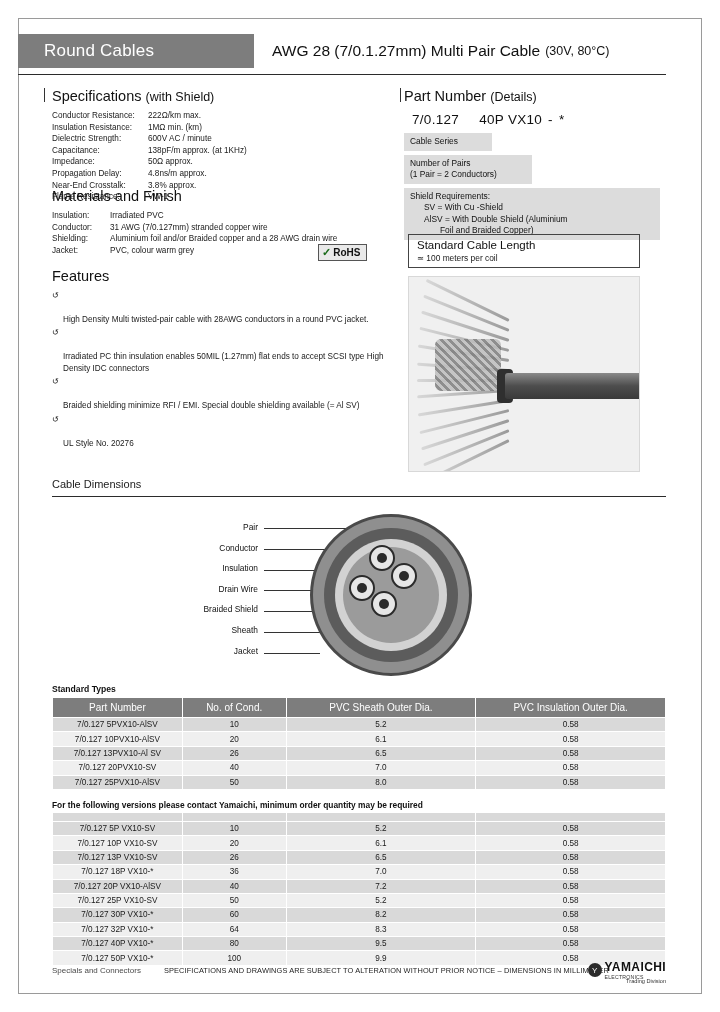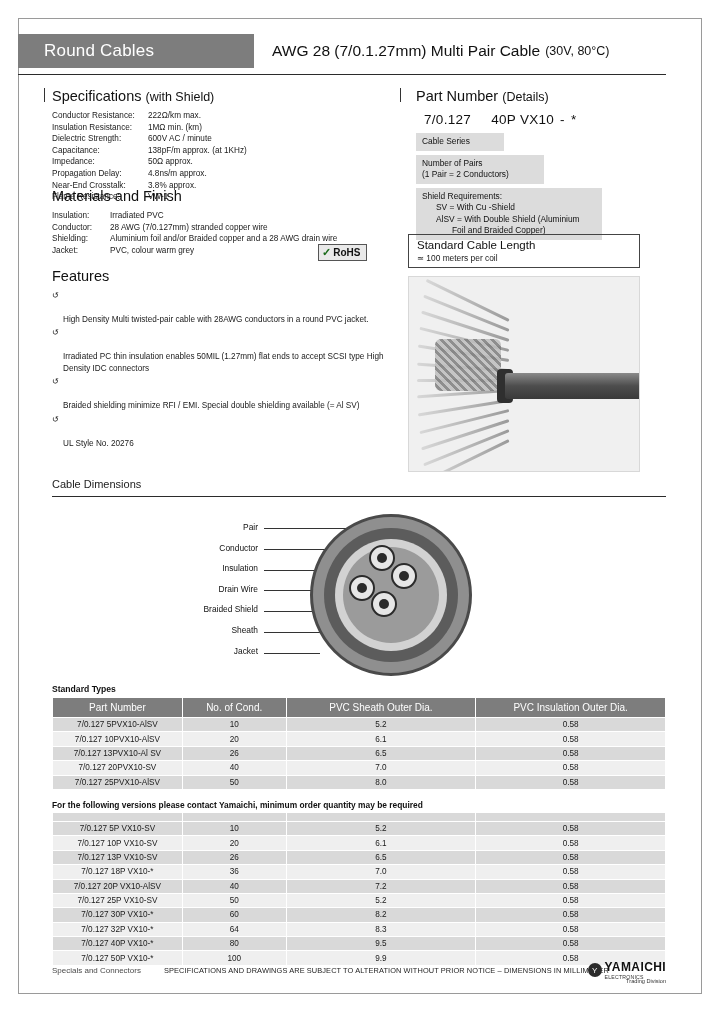--- a/index.html
+++ b/index.html
@@ -79,38 +79,38 @@
   .rohs .chk { color: #1a6b1a; font-size: 11px; font-weight: bold; }
 
   
   .feat-block { position: absolute; left: 52px; top: 268px; width: 340px; }
   .feat-title { margin-bottom: 6px; }
   .feat-item { display: flex; font-size: 8.2px; line-height: 11.4px; margin-bottom: 2px; }
   .feat-item .bullet { width: 11px; flex: 0 0 11px; color: #222; }
   .feat-item .txt { flex: 1; margin-top: 24px; }
 
   
-  .pn-block { position: absolute; left: 416px; top: 88px; width: 232px; }
+  .pn-block { position: absolute; left: 404px; top: 88px; width: 232px; }
   .pn-tick { position: absolute; left: 400px; top: 88px; width: 1px; height: 14px; background:#333; }
   .pn-title { margin-bottom: 8px; }
   .pn-code {
     font-size: 13.5px; color: #111;
     display: flex; align-items: baseline; gap: 6px;
     margin-left: 8px; margin-bottom: 6px;
   }
   .pn-code .g { letter-spacing: .3px; }
   .pn-box {
     background: #dcdcdc;
     font-size: 8.4px;
     line-height: 11.5px;
     padding: 3px 6px;
     margin-bottom: 4px;
     color: #111;
   }
-  .pn-box.wide { width: 186px; }
+  .pn-box.wide { width: 256px; }
   .pn-box.w1 { width: 88px; }
   .pn-box.w2 { width: 128px; }
   .pn-box .ind { padding-left: 14px; }
   .pn-box .ind2 { padding-left: 30px; }
 
   
   .len-box {
     position: absolute; left: 408px; top: 234px;
     width: 232px; height: 34px;
     border: 1px solid #444;
@@ -292,21 +292,21 @@
 </div>
 
 <div class="mat-block">
   <div class="sec-title mat-title">Materials and Finish</div>
   <div class="mat-row">
     <div class="k">Insulation:</div>
     <div class="v">Irradiated PVC</div>
   </div>
   <div class="mat-row">
     <div class="k">Conductor:</div>
-    <div class="v">28 AWG (7/0.127mm) stranded copper wire</div>
+    <div class="v">31 AWG (7/0.127mm) stranded copper wire</div>
   </div>
   <div class="mat-row">
     <div class="k">Shielding:</div>
     <div class="v">Aluminium foil and/or Braided copper and a 28 AWG drain wire</div>
   </div>
   <div class="mat-row">
     <div class="k">Jacket:</div>
     <div class="v">PVC, colour warm grey</div>
   </div>
 </div>

